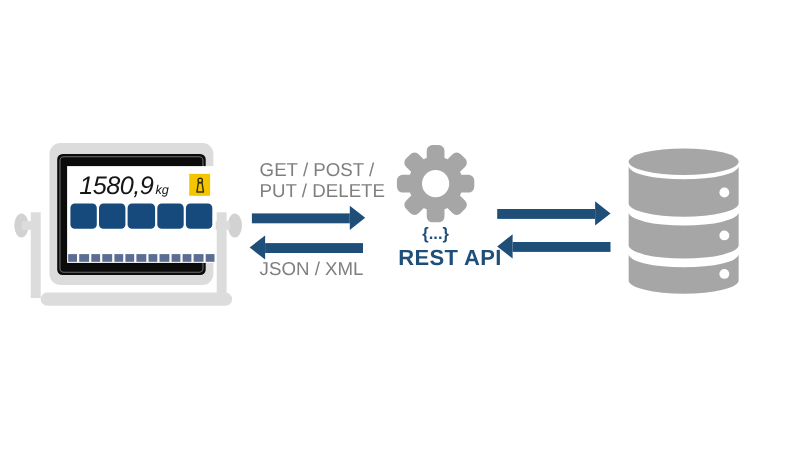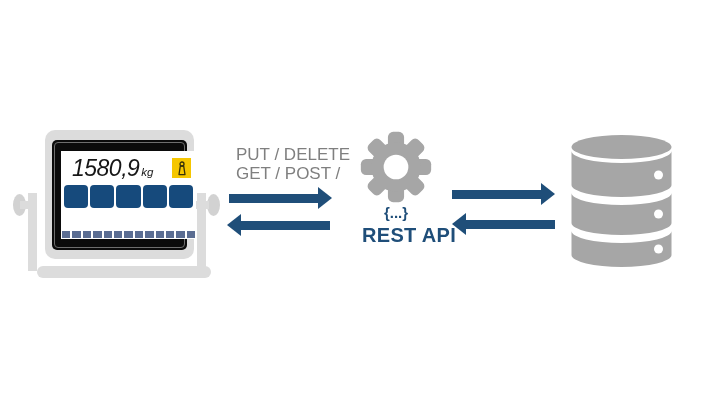--- a/index.html
+++ b/index.html
@@ -87,30 +87,31 @@
           <div class="tbseg"></div>
           <div class="tbseg"></div>
           <div class="tbseg"></div>
           <div class="tbseg"></div>
           <div class="tbseg"></div>
         </div>
     </div>
   </div>
 
   <div class="abs flow-label" style="left:236px;top:145px;">
+    <div>GET / POST /</div>
     <div>PUT / DELETE</div>
-    <div>GET / POST /</div>
   </div>
 
   <div class="abs shaft" style="left:229px;top:194px;width:89px;"></div>
   <div class="abs head-right" style="left:318px;top:187px;"></div>
 
   <div class="abs head-left" style="left:227px;top:214px;"></div>
   <div class="abs shaft" style="left:241px;top:221px;width:89px;"></div>
 
+  <div class="abs flow-label" style="left:236px;top:235px;">JSON / XML</div>
 
   <svg class="abs" style="left:358px;top:129px;color:var(--icon-gray);" width="76" height="76" viewBox="-40 -40 80 80">
     <g fill="currentColor">
       <rect x="-8.5" y="-37" width="17" height="74" rx="5.5"></rect>
       <rect x="-8.5" y="-37" width="17" height="74" rx="5.5" transform="rotate(45)"></rect>
       <rect x="-8.5" y="-37" width="17" height="74" rx="5.5" transform="rotate(90)"></rect>
       <rect x="-8.5" y="-37" width="17" height="74" rx="5.5" transform="rotate(135)"></rect>
       <circle r="26"></circle>
     </g>
     <circle r="13" fill="#fff"></circle>

